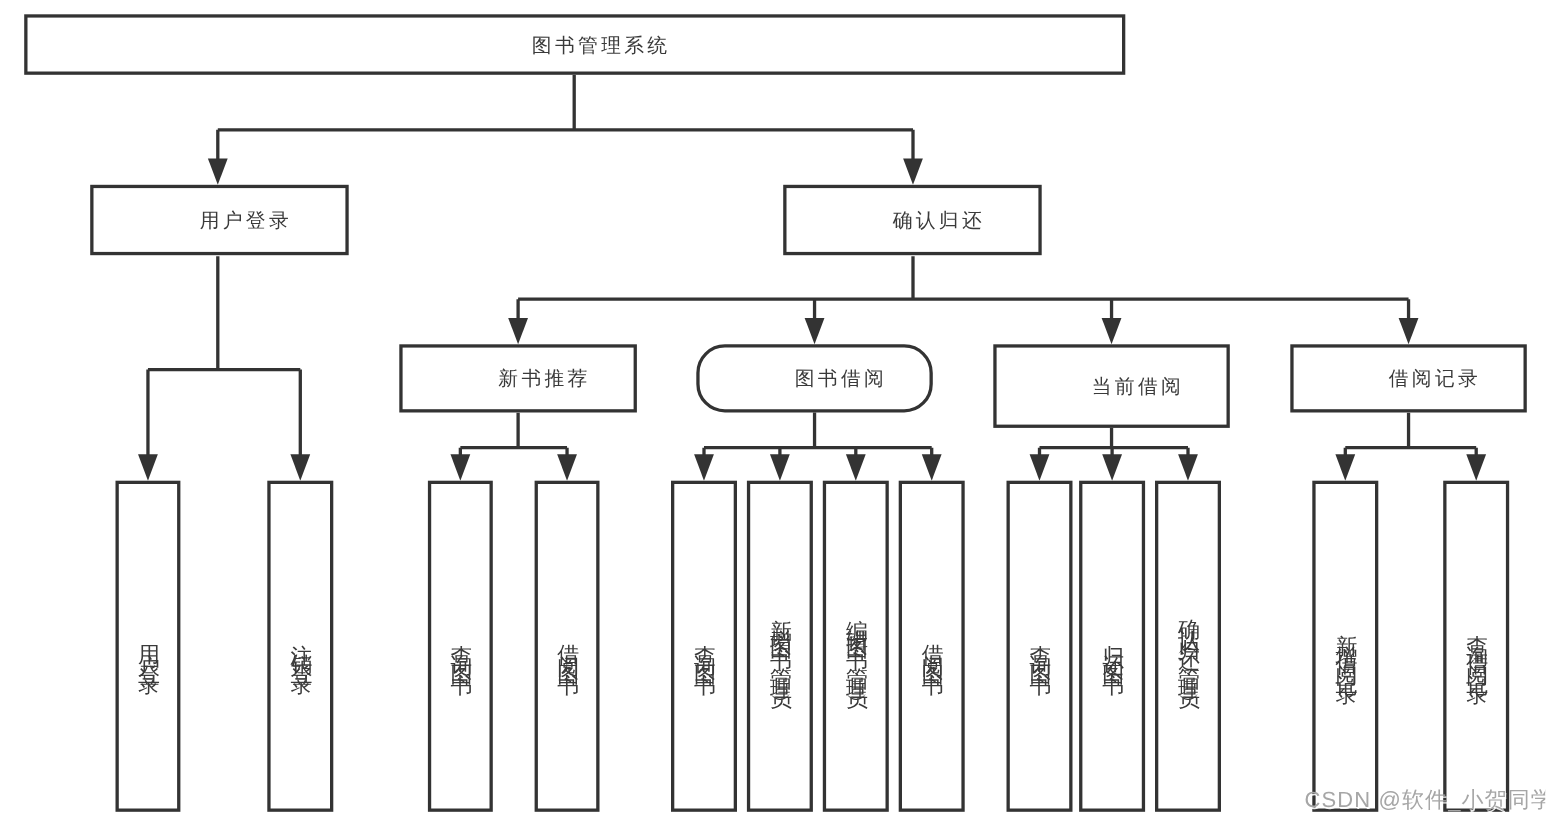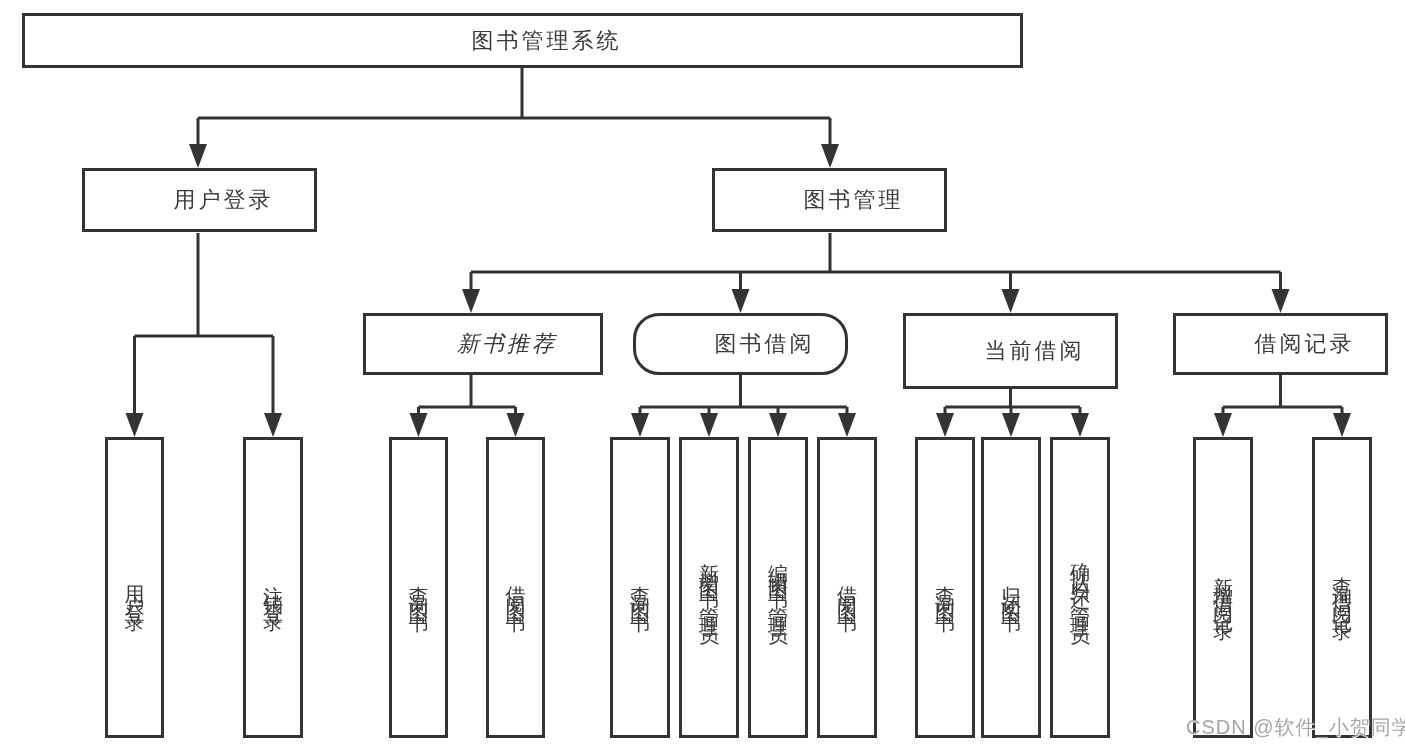--- a/index.html
+++ b/index.html
@@ -20,21 +20,21 @@
   .wires path{stroke:var(--line);stroke-width:3;fill:none;}
   .wires polygon{fill:var(--line);stroke:none;}
   .node{
     position:absolute;z-index:2;
     box-sizing:border-box;
     border:3px solid var(--line);
     background:#ffffff;
     display:flex;align-items:center;justify-content:center;
     color:var(--text);
   }
-  .hnode{font-size:22px;letter-spacing:3px;white-space:nowrap;padding-left:48px;}
+  .hnode{font-size:18px;letter-spacing:3px;white-space:nowrap;padding-left:48px;}
   .leaf{top:437px;height:301px;width:60px;}
   .vtext{
     writing-mode:vertical-rl;
     text-orientation:mixed;
     font-size:20px;
     letter-spacing:9px;
     line-height:1.05;
     white-space:nowrap;
   }
   .watermark{
@@ -88,23 +88,23 @@
       <polygon points="1002,413 1020,413 1011,437"></polygon>
       <polygon points="1071,413 1089,413 1080,437"></polygon>
       <polygon points="1214,413 1232,413 1223,437"></polygon>
       <polygon points="1333,413 1351,413 1342,437"></polygon>
     </g>
   </svg>
 
   <div class="node hnode" style="left:22px;top:13px;width:1001px;height:55px;">图书管理系统</div>
 
   <div class="node hnode" style="left:82px;top:168px;width:235px;height:64px;">用户登录</div>
-  <div class="node hnode" style="left:712px;top:168px;width:235px;height:64px;">图书管理</div>
+  <div class="node hnode" style="left:712px;top:168px;width:235px;height:64px;">确认归还</div>
 
-  <div class="node hnode" style="left:363px;top:313px;width:240px;height:62px;font-style:italic;">新书推荐</div>
+  <div class="node hnode" style="left:363px;top:313px;width:216px;height:62px;">新书推荐</div>
   <div class="node hnode" style="left:633px;top:313px;width:215px;height:62px;border-radius:26px;">图书借阅</div>
   <div class="node hnode" style="left:903px;top:313px;width:215px;height:76px;">当前借阅</div>
   <div class="node hnode" style="left:1173px;top:313px;width:215px;height:62px;text-align:right;">借阅记录</div>
 
   <div class="node leaf" style="left:105px;width:59px;">
     <span class="vtext">用户登录</span>
   </div>
   <div class="node leaf" style="left:243px;width:60px;">
     <span class="vtext">注销登录</span>
   </div>

